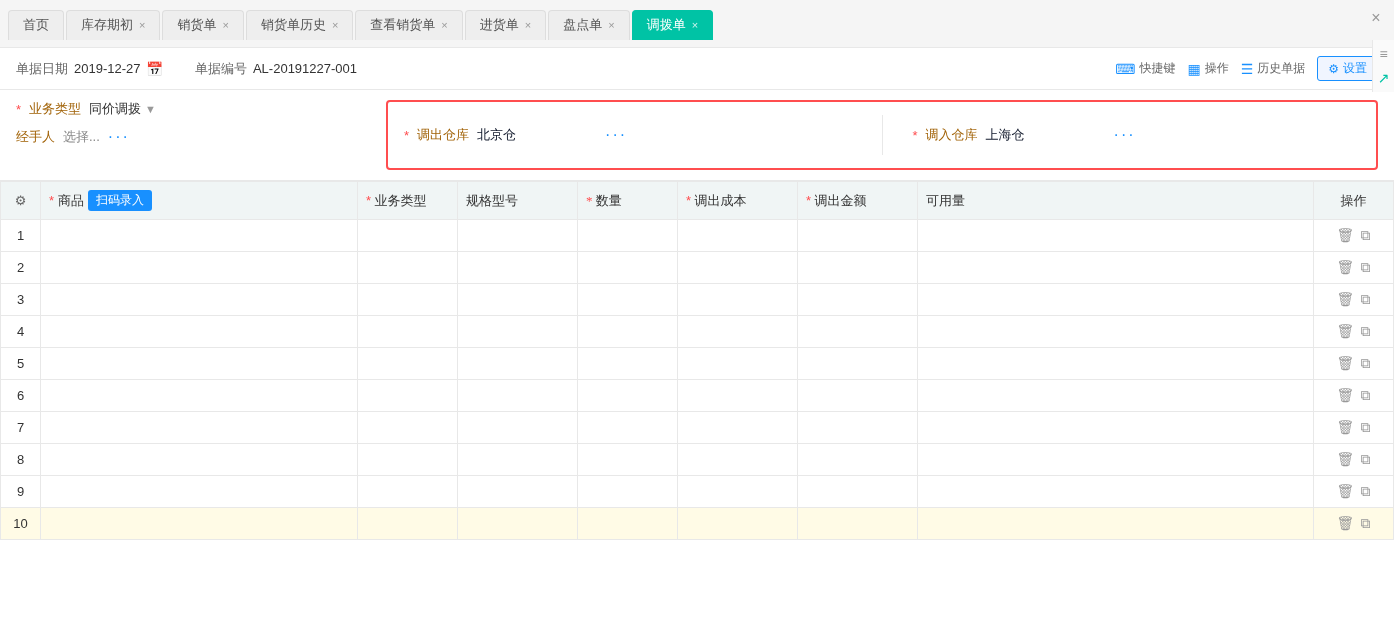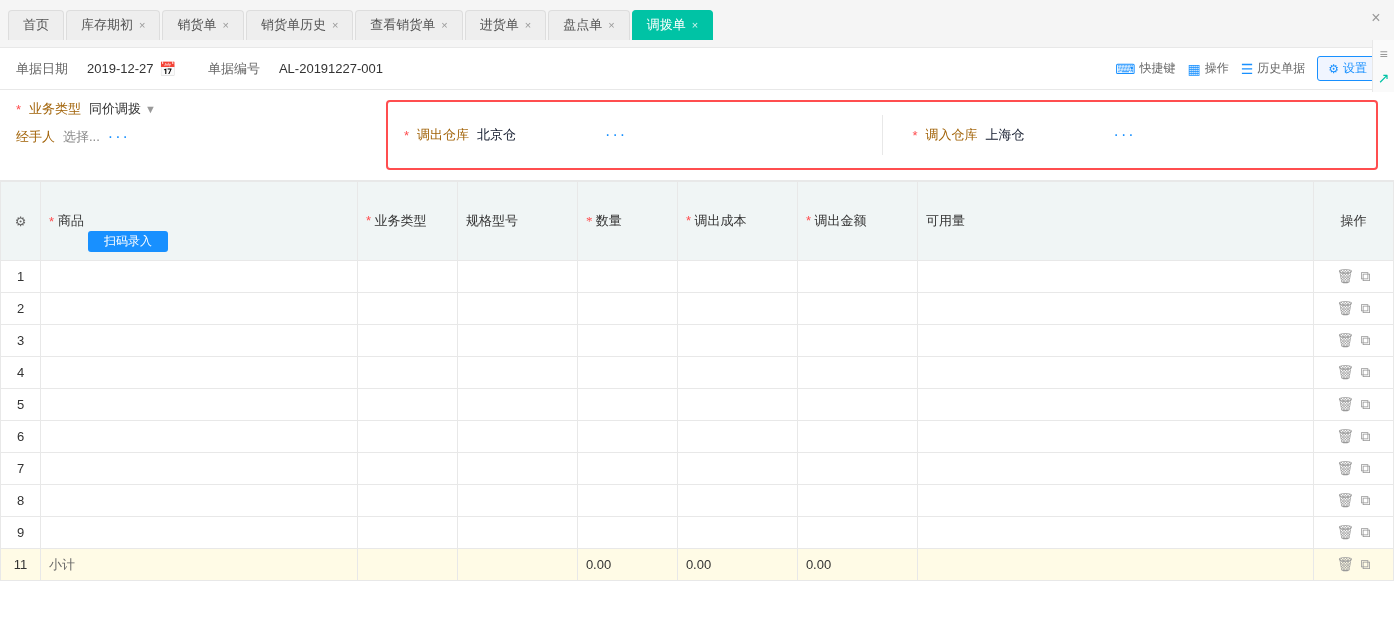--- a/index.html
+++ b/index.html
@@ -27,21 +27,21 @@
       cursor: pointer; font-size: 16px; color: #999;
     }
 
     
     .toolbar {
       display: flex; align-items: center; padding: 8px 16px; border-bottom: 1px solid #e8e8e8;
       gap: 31px; background: #fff;
     }
     .toolbar-item { display: flex; align-items: center; gap: 6px; font-size: 13px; }
     .toolbar-label { color: #666; }
-    .toolbar-value { color: #333; font-weight: 500; margin-left: 13px; }
+    .toolbar-value { color: #333; font-weight: 500; }
     .toolbar-icon { color: #1890ff; cursor: pointer; font-size: 14px; }
 
     .toolbar-right {
       margin-left: auto; display: flex; align-items: center; gap: 12px;
     }
     .toolbar-right-item {
       display: flex; align-items: center; gap: 4px; color: #666; cursor: pointer; font-size: 12px;
     }
     .toolbar-right-item .icon { color: #1890ff; font-size: 14px; }
     .settings-btn {
@@ -89,21 +89,21 @@
       font-size: 13px; color: #333;
     }
     .data-table tr:last-child td { background: #fffbe6; font-weight: 500; }
     .row-num { color: #999; text-align: center; width: 40px; }
     .col-op { width: 80px; text-align: center; }
     .op-icons { display: flex; gap: 6px; justify-content: center; }
     .op-icon { color: #999; cursor: pointer; font-size: 14px; }
     .gear-icon { color: #666; cursor: pointer; }
     .scan-btn {
       background: #1890ff; color: #fff; border: none; border-radius: 3px;
-      padding: 2px 16px; font-size: 12px; cursor: pointer; margin-top: 41px;
+      padding: 2px 8px; font-size: 12px; cursor: pointer;
     }
     .th-inner { display: flex; align-items: center; gap: 4px; }
 
     
     .right-sidebar {
       position: fixed; right: 0; top: 40px; width: 22px;
       display: flex; flex-direction: column; gap: 4px; padding: 4px 2px;
       border-left: 1px solid #e8e8e8; background: #fafafa; align-items: center;
     }
     .sidebar-icon {
@@ -399,29 +399,29 @@
       <td></td>
       <td></td>
       <td class="col-op">
         <div class="op-icons">
           <span class="op-icon">🗑</span>
           <span class="op-icon">⧉</span>
         </div>
       </td>
     </tr>
           <tr>
-      <td class="row-num">11</td>
-      <td style="background:#fffbe6;font-weight:500;color:#666;">小计</td>
-      <td style="background:#fffbe6;"></td>
-      <td style="background:#fffbe6;"></td>
-      <td style="background:#fffbe6;font-weight:500;">0.00</td>
-      <td style="background:#fffbe6;font-weight:500;">0.00</td>
-      <td style="background:#fffbe6;font-weight:500;">0.00</td>
-      <td style="background:#fffbe6;"></td>
-      <td class="col-op" style="background:#fffbe6;">
+      <td class="row-num">10</td>
+      <td></td>
+      <td></td>
+      <td></td>
+      <td></td>
+      <td></td>
+      <td></td>
+      <td></td>
+      <td class="col-op">
         <div class="op-icons">
           <span class="op-icon">🗑</span>
           <span class="op-icon">⧉</span>
         </div>
       </td>
     </tr>
         </tbody>
     </table>
   </div>
 

